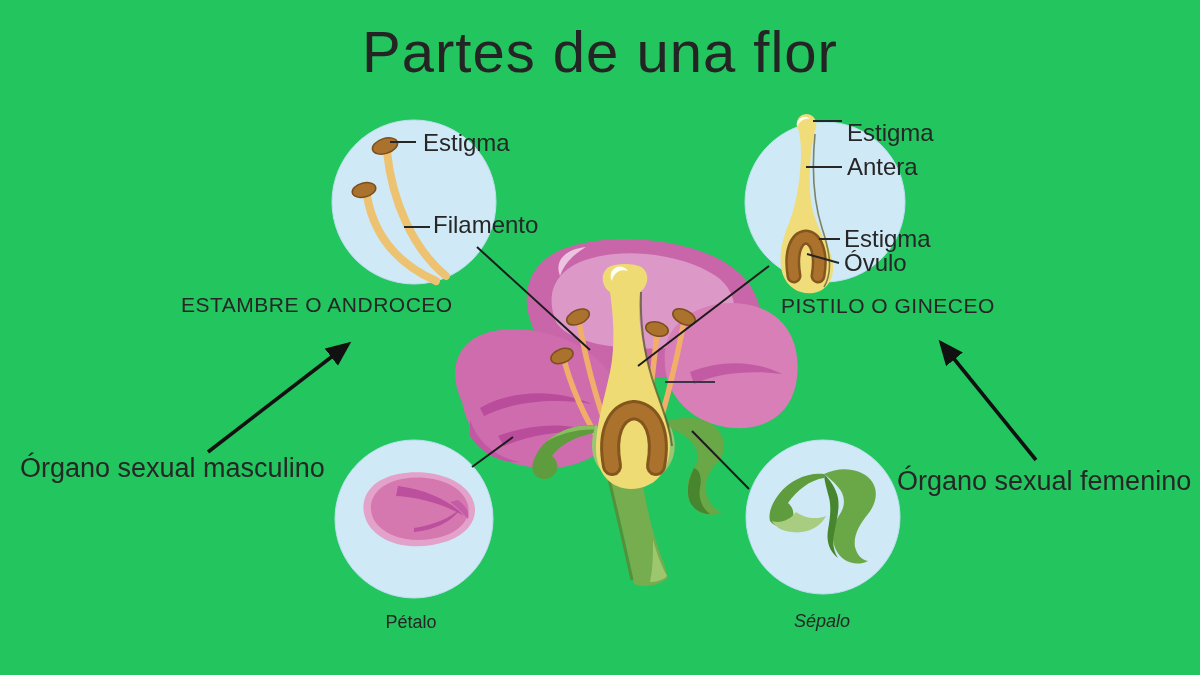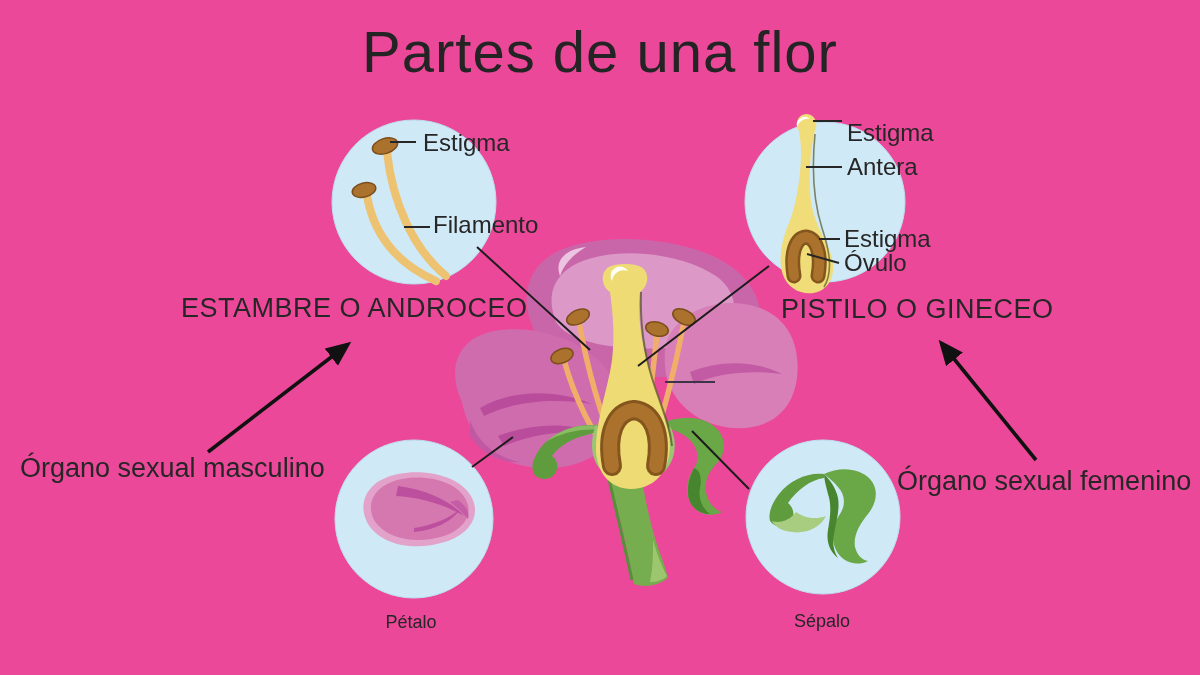--- a/index.html
+++ b/index.html
@@ -1,39 +1,39 @@
 <!DOCTYPE html>
 <html><head>
 <meta charset="utf-8">
 <style>
   html,body{margin:0;padding:0;background:#ffffff;}
   #stage{
     position:relative;
     width:1200px;height:675px;
-    background:#ec4899;
+    background:#22c55e;
     overflow:hidden;
     font-family:"Liberation Sans",sans-serif;
   }
   #art{position:absolute;left:0;top:0;width:1200px;height:675px;}
   .lbl{
     position:absolute;
     color:#262626;
     white-space:nowrap;
     line-height:1.05;
     font-family:"Liberation Sans",sans-serif;
   }
   .title{
     left:0;right:0;top:22px;
     text-align:center;
     font-size:58px;
     letter-spacing:1px;
     color:#242424;
   }
   .part{font-size:24px;}
-  .heading{font-size:27px;letter-spacing:.5px;}
+  .heading{font-size:21px;letter-spacing:.5px;}
   .annot{font-size:27px;}
   .caption{font-size:18px;transform:translateX(-50%);}
 </style>
 </head>
 <body>
 
 <div id="stage">
 
   <svg id="art" viewBox="0 0 1200 675" aria-hidden="true">
     <defs>
@@ -181,15 +181,15 @@
   <div class="lbl part" style="left:844px;top:226px;">Estigma</div>
   <div class="lbl part" style="left:844px;top:250px;text-align:center;">Óvulo</div>
 
   <div class="lbl heading" style="left:181px;top:294px;">ESTAMBRE O ANDROCEO</div>
   <div class="lbl heading" style="left:781px;top:295px;">PISTILO O GINECEO</div>
 
   <div class="lbl annot" style="left:20px;top:454px;">Órgano sexual masculino</div>
   <div class="lbl annot" style="left:897px;top:467px;">Órgano sexual femenino</div>
 
   <div class="lbl caption" style="left:411px;top:613px;">Pétalo</div>
-  <div class="lbl caption" style="left:822px;top:612px;">Sépalo</div>
+  <div class="lbl caption" style="left:822px;top:612px;font-style:italic;">Sépalo</div>
 
 </div>
 
 </body></html>

